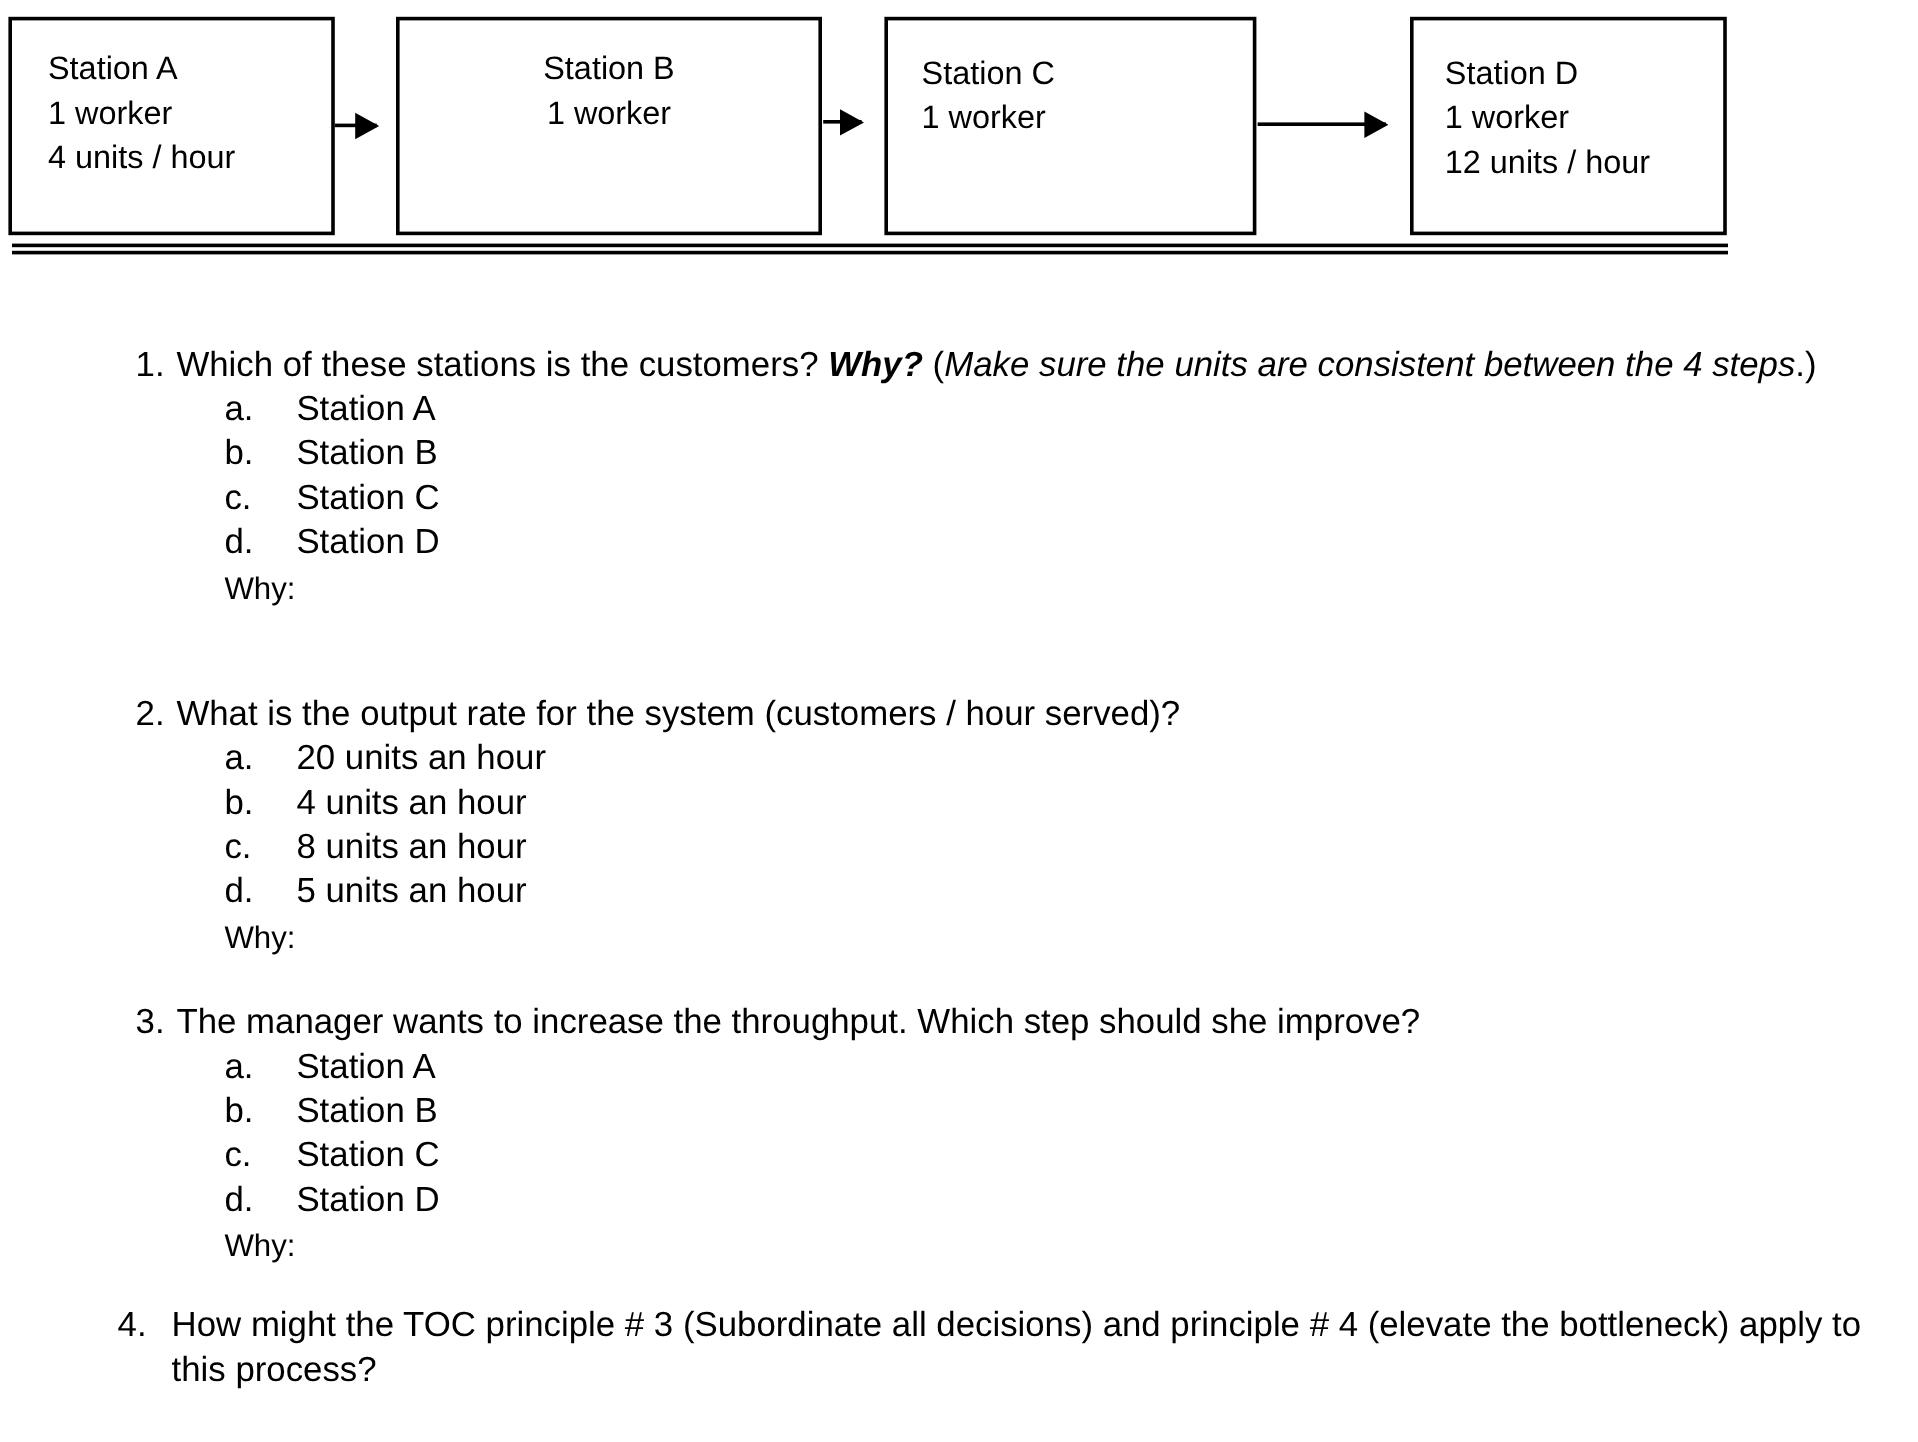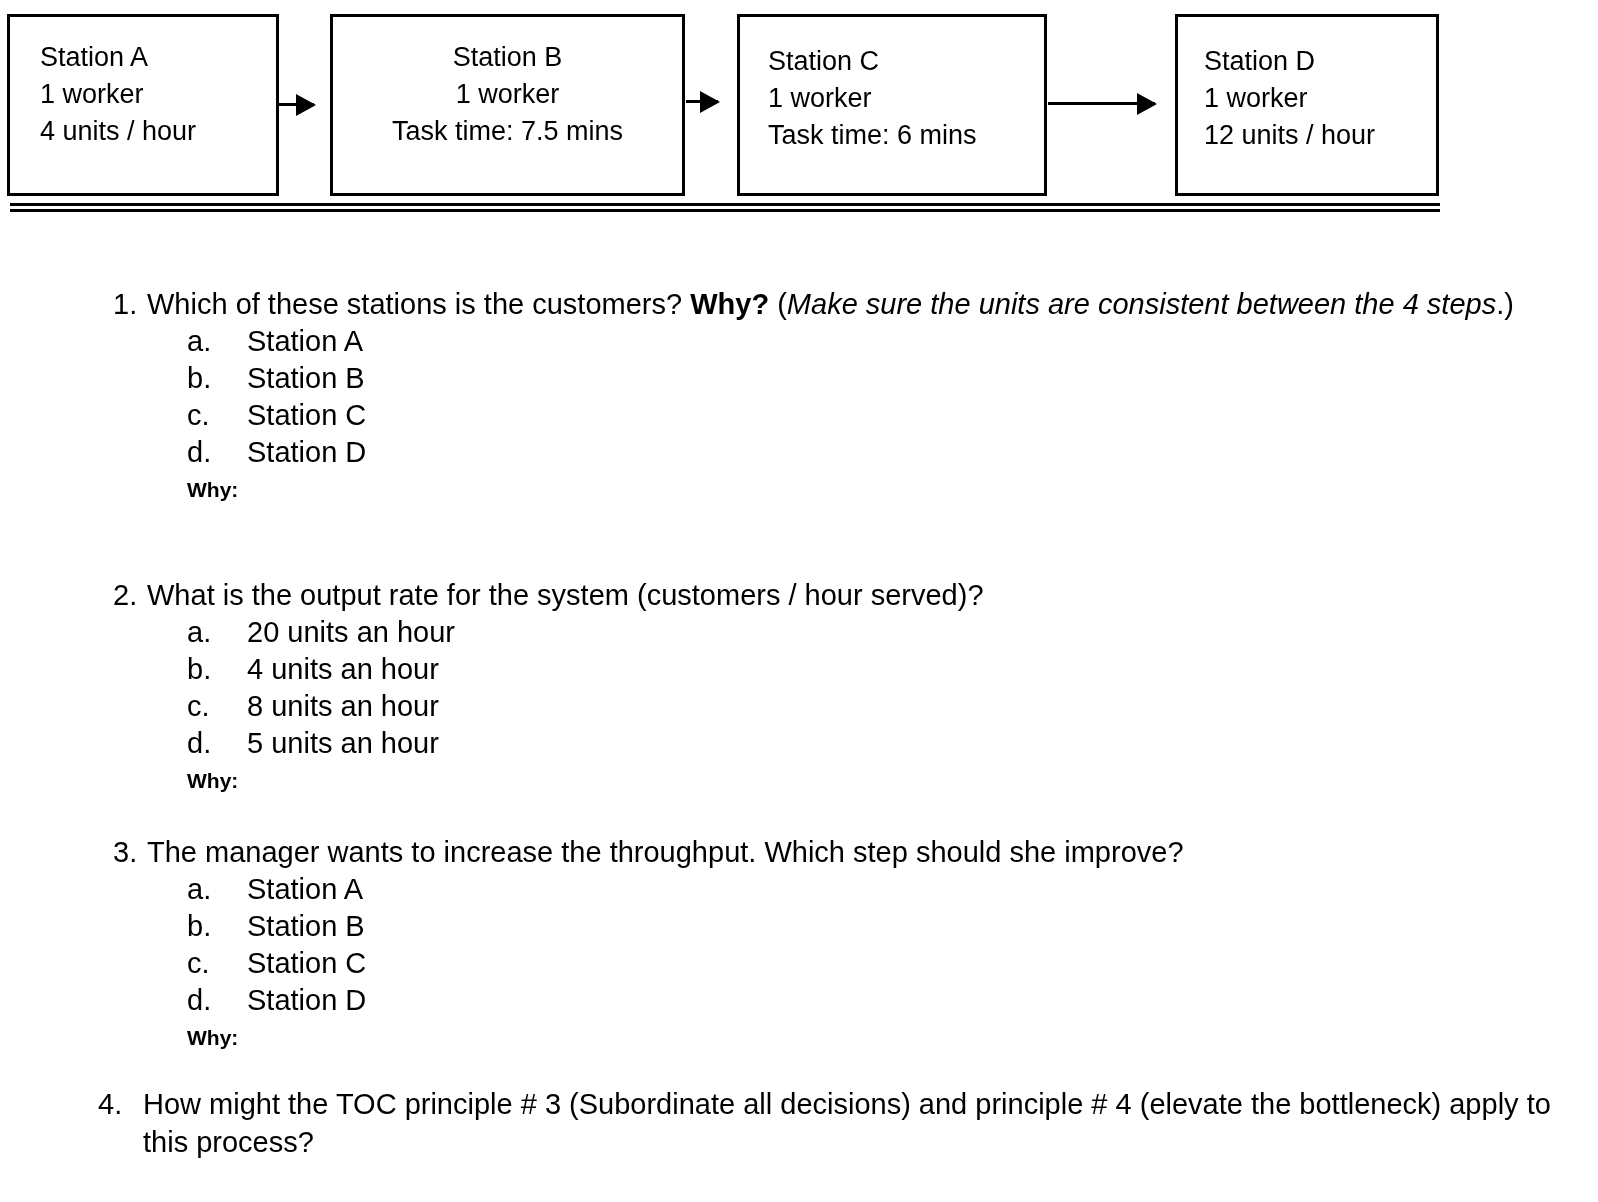--- a/index.html
+++ b/index.html
@@ -115,21 +115,21 @@
     top: 0;
     width: 34px;
     text-align: left;
     white-space: nowrap;
   }
   .q-text {
     display: block;
     margin-left: 34px;
     padding-right: 10px;
   }
-  .q-text b { font-weight: bold; }
+  .q-text b { font-weight: bold; font-style: italic; }
   .q-text i { font-style: italic; }
 
   .options {
     margin: 0;
     padding: 0;
     list-style: none;
   }
   .option {
     position: relative;
     font-size: 29px;
@@ -142,23 +142,23 @@
     top: 0;
     width: 48px;
     white-space: nowrap;
   }
   .option .opt-label {
     display: block;
     margin-left: 60px;
     white-space: nowrap;
   }
   .why {
-    font-size: 21px;
+    font-size: 26px;
     line-height: 38px;
-    font-weight: bold;
+    font-weight: normal;
   }
 
   
   #q1 { position: absolute; left: 113px; top: 10px;  width: 1475px; }
   #q2 { position: absolute; left: 113px; top: 301px; width: 1100px; }
   #q3 { position: absolute; left: 113px; top: 558px; width: 1300px; }
   #q4 { position: absolute; left: 98px;  top: 810px; width: 1490px; }
 
   #q1 .indent, #q2 .indent, #q3 .indent { margin-left: 74px; }
 
@@ -174,27 +174,25 @@
 
   <div class="station-box align-left" id="box-a">
     <span class="line">Station A</span>
     <span class="line">1 worker</span>
     <span class="line">4 units / hour</span>
   </div>
 
   <div class="station-box align-center" id="box-b">
     <span class="line">Station B</span>
     <span class="line">1 worker</span>
-    <span class="line">Task time: 7.5 mins</span>
   </div>
 
   <div class="station-box align-left" id="box-c">
     <span class="line">Station C</span>
     <span class="line">1 worker</span>
-    <span class="line">Task time: 6 mins</span>
   </div>
 
   <div class="station-box align-left" id="box-d">
     <span class="line">Station D</span>
     <span class="line">1 worker</span>
     <span class="line">12 units / hour</span>
   </div>
 
   <div class="arrow" id="arrow-ab"></div>
   <div class="arrow" id="arrow-bc"></div>

